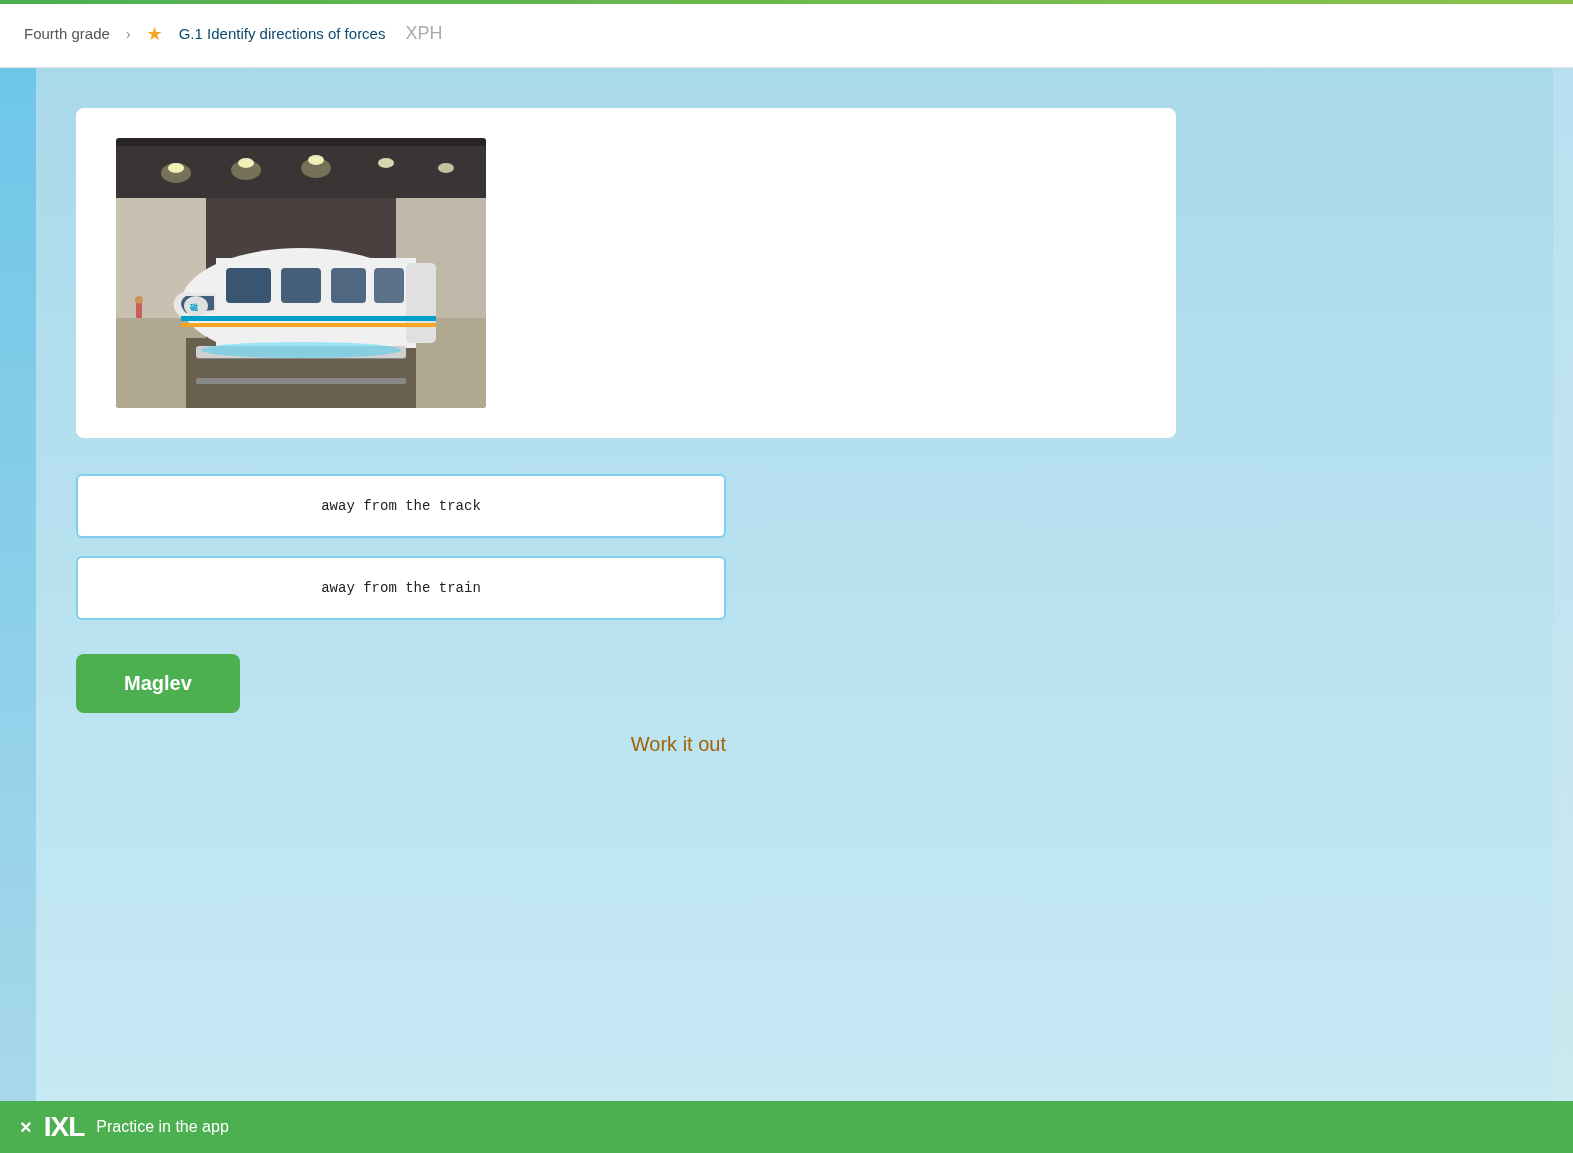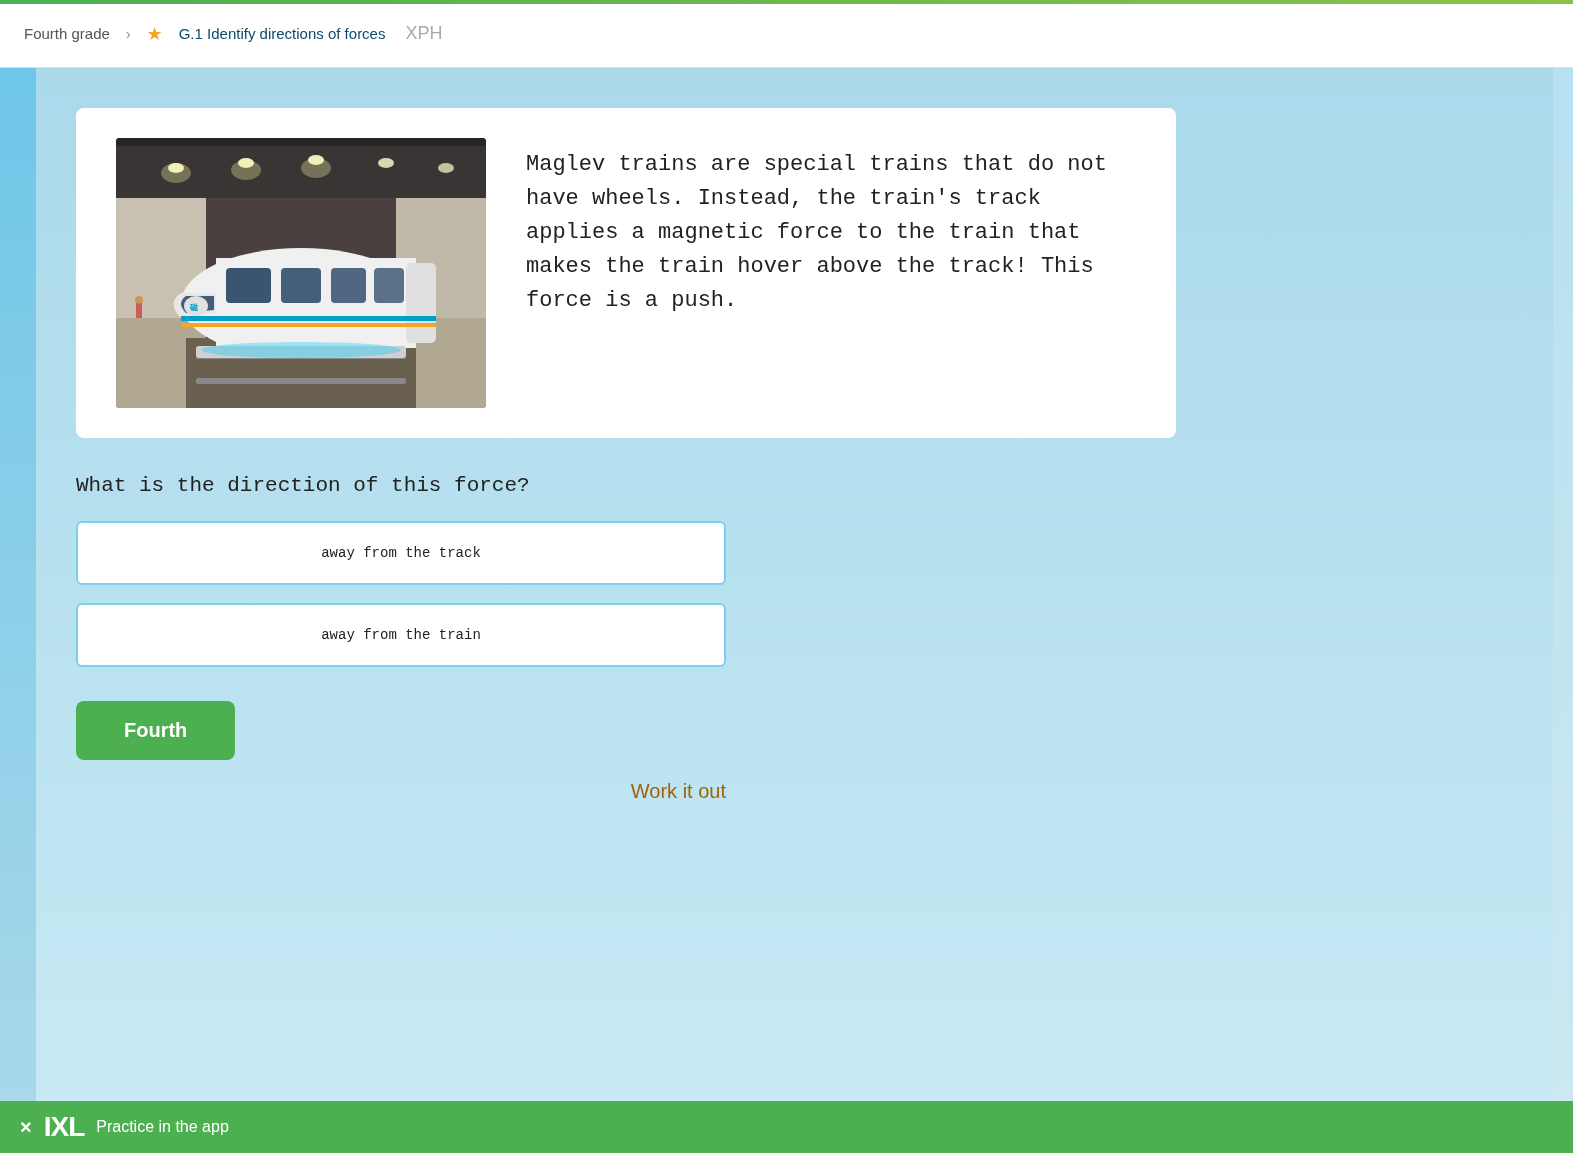--- a/index.html
+++ b/index.html
@@ -268,30 +268,28 @@
           <ellipse cx="185" cy="212" rx="100" ry="8" fill="#00cfff" opacity="0.35"></ellipse>
 
           <ellipse cx="80" cy="168" rx="12" ry="10" fill="#e0e0e0"></ellipse>
           <text x="74" y="172" font-size="8" fill="#00a0c8" font-weight="bold">磁</text>
 
           <rect x="20" y="165" width="6" height="15" fill="#cc4444" opacity="0.8"></rect>
           <ellipse cx="23" cy="162" rx="4" ry="4" fill="#cc8844" opacity="0.8"></ellipse>
         </svg>
       </div>
 
-      <p class="info-text">Maglev trains are special trains that do not have wheels. Instead, the train's track applies a magnetic force to the train that makes the train hover above the track! This force is a push.</p>
     </div>
 
     <div class="question-section">
-      <p class="question-label">What is the direction of this force?</p>
 
       <div class="answer-option">away from the track</div>
       <div class="answer-option">away from the train</div>
 
-      <button class="submit-btn">Fourth</button>
+      <button class="submit-btn">Maglev</button>
 
       <a class="work-it-out">Work it out</a>
     </div>
 
   </div>
 
   <div class="right-accent"></div>
 </div>
 
 <div class="bottom-bar">

